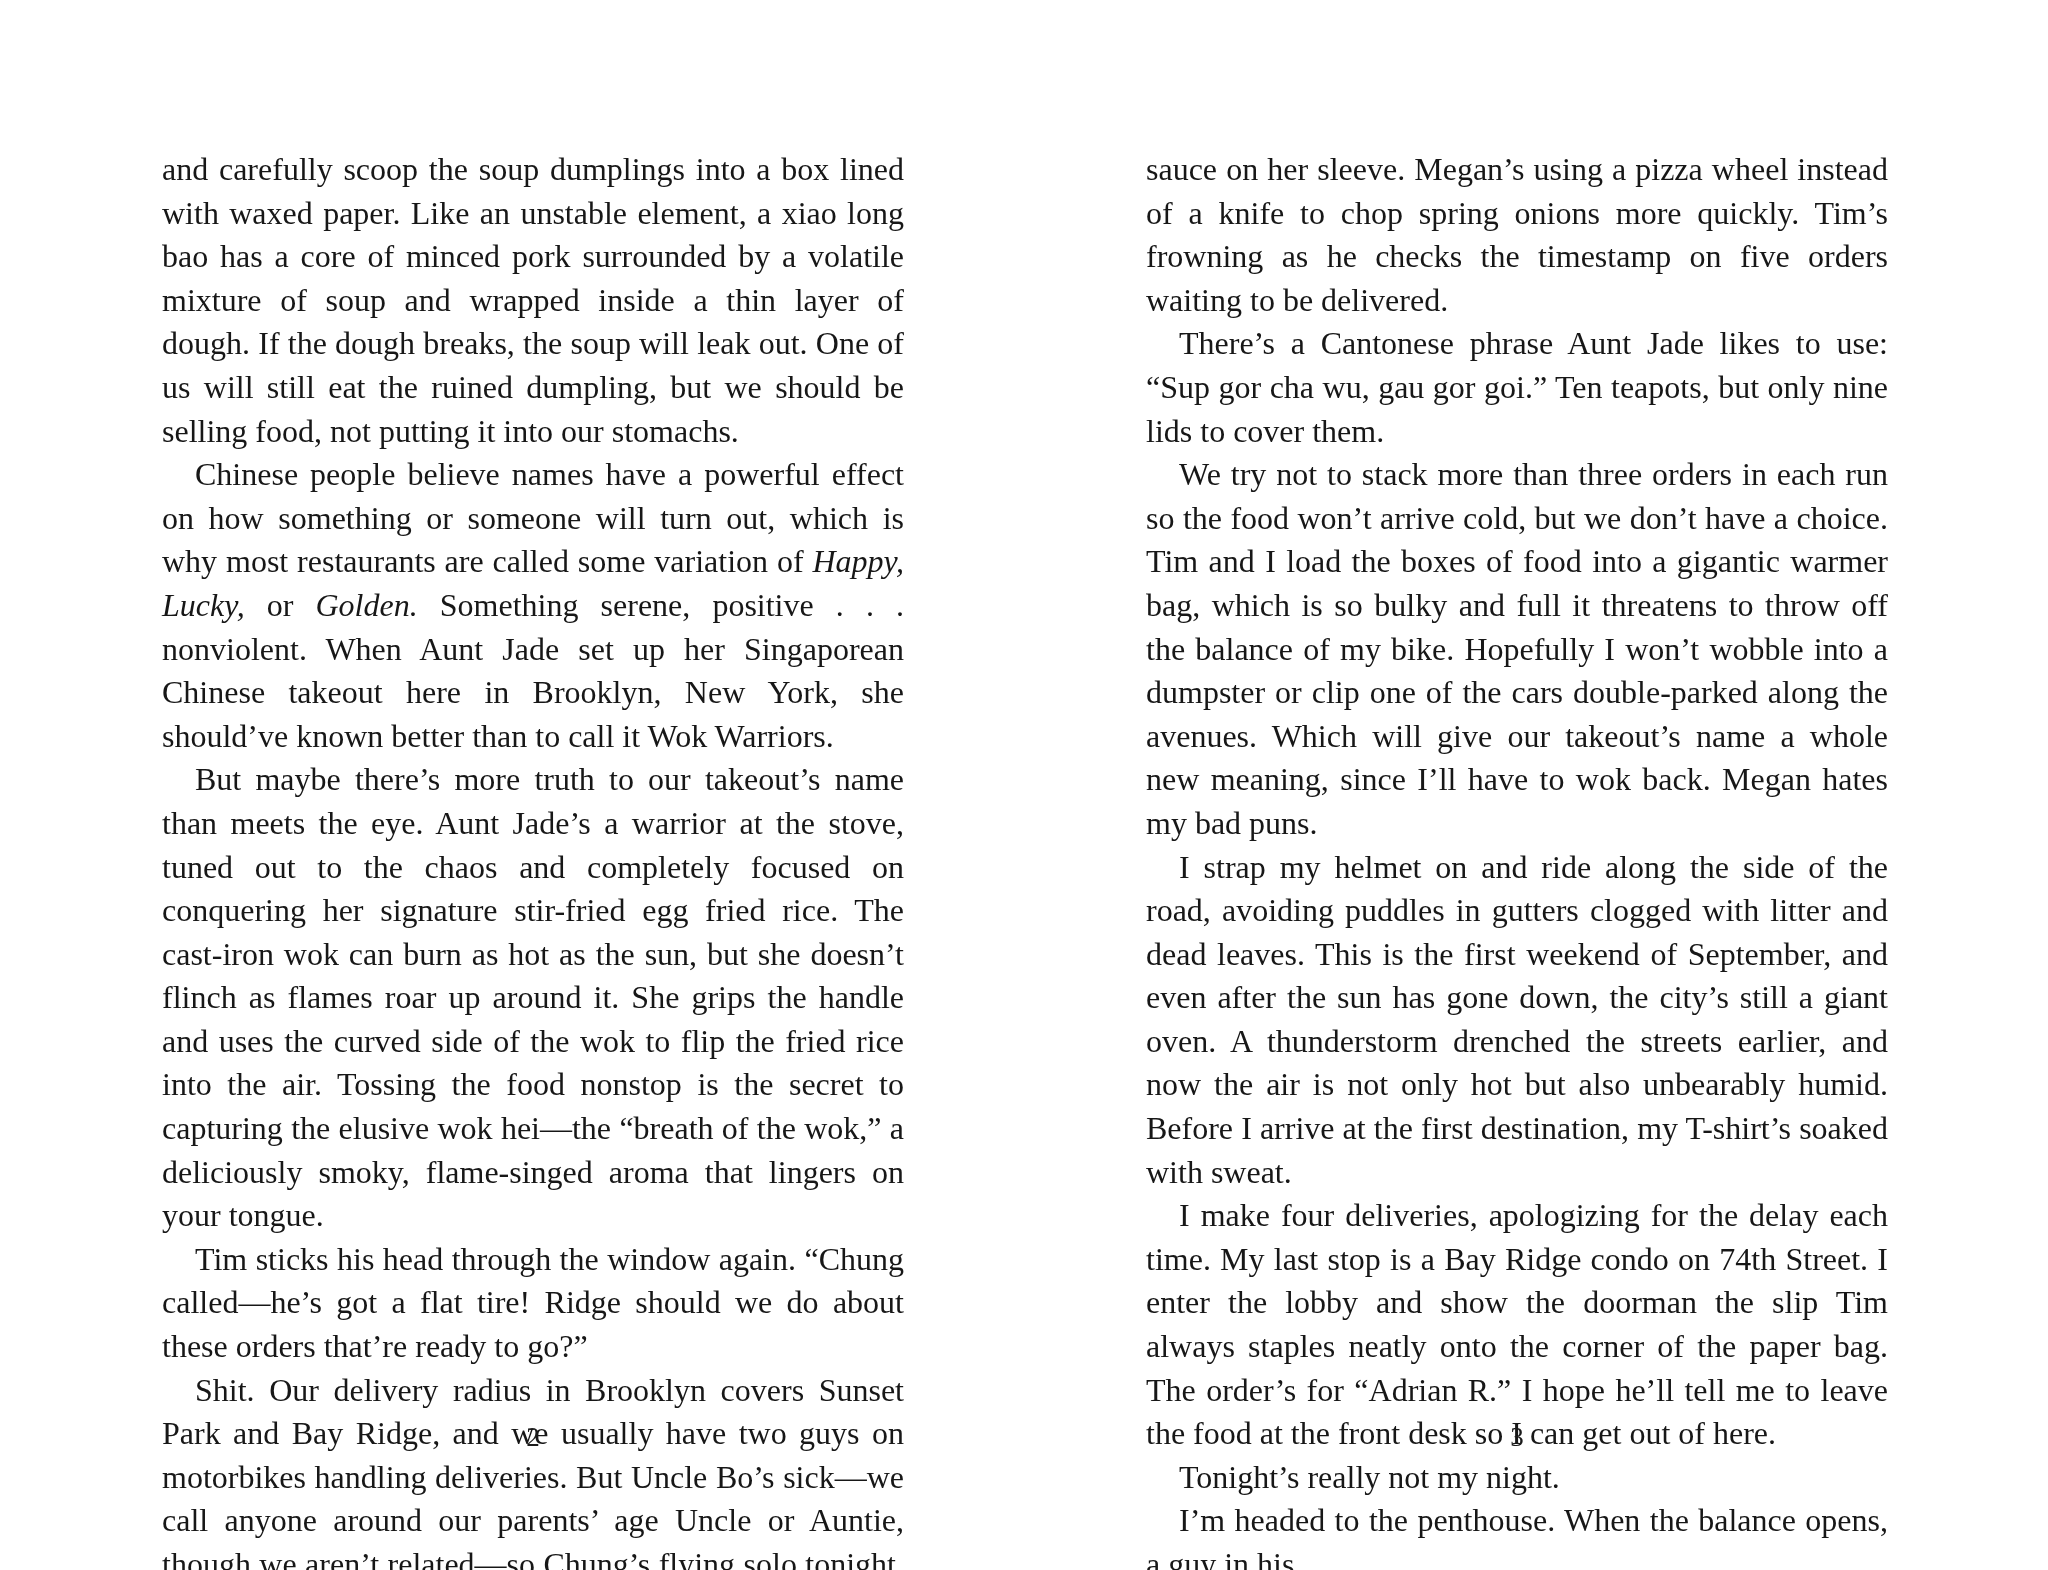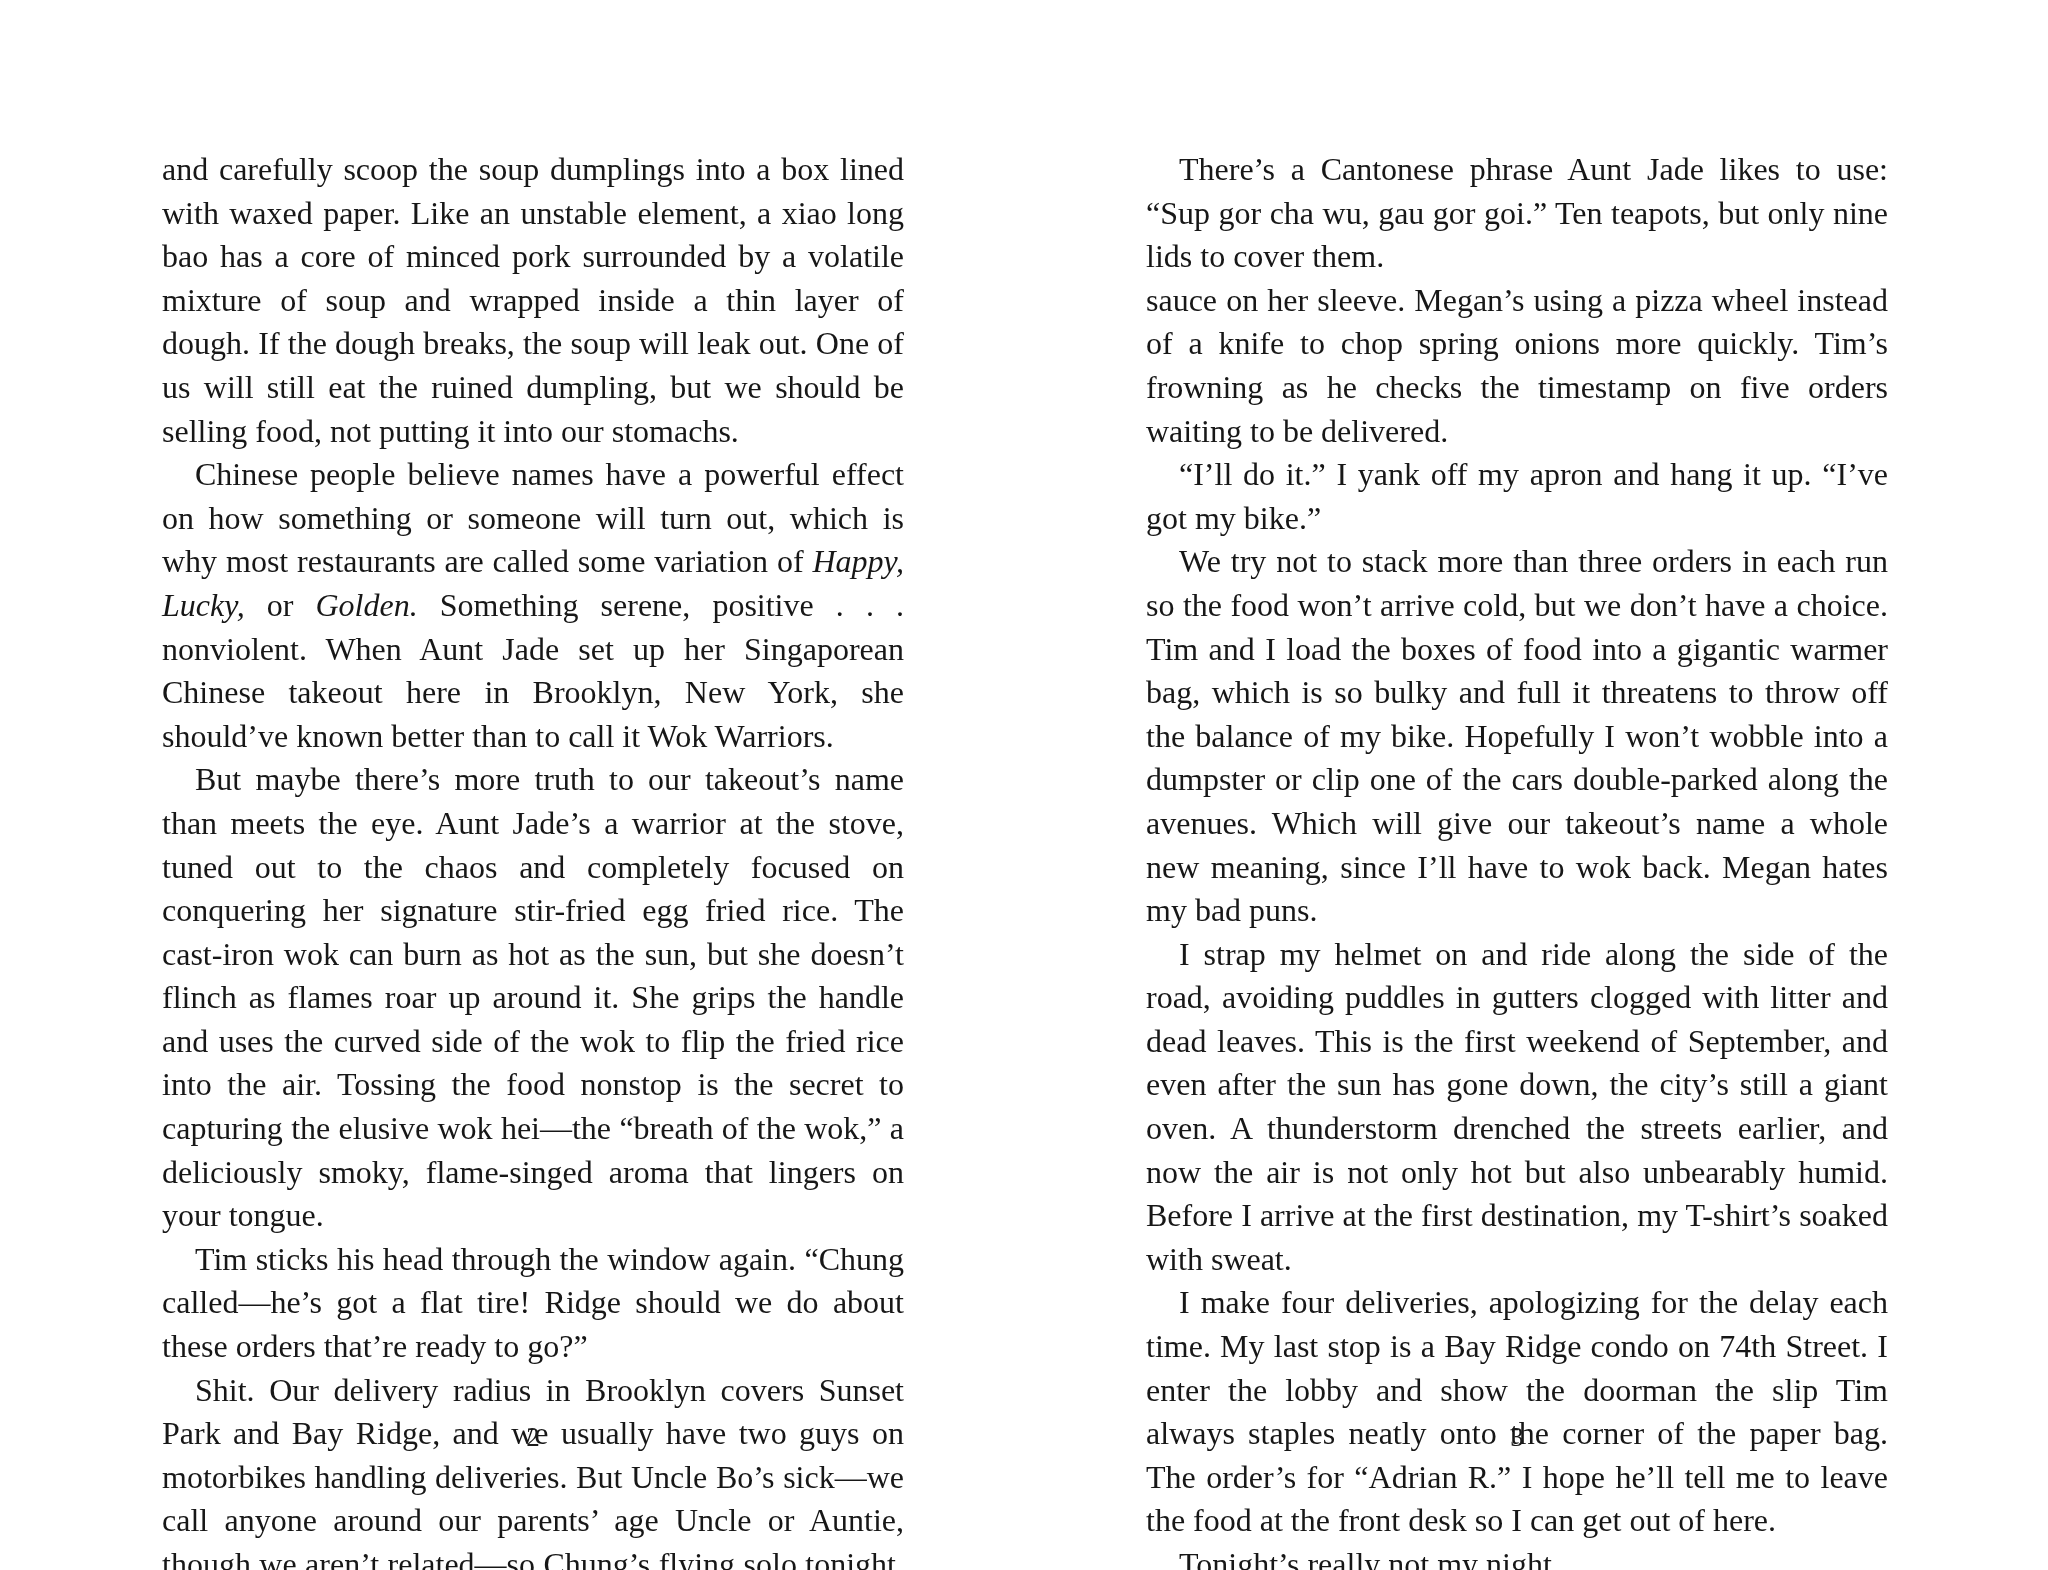--- a/index.html
+++ b/index.html
@@ -66,23 +66,22 @@
         <p class="para indent"><span>But maybe there’s more truth to our takeout’s name than meets the eye. Aunt Jade’s a warrior at the stove, tuned out to the chaos and completely focused on conquering her signature stir-fried egg fried rice. The cast-iron wok can burn as hot as the sun, but she doesn’t flinch as flames roar up around it. She grips the handle and uses the curved side of the wok to flip the fried rice into the air. Tossing the food nonstop is the secret to capturing the elusive wok hei—the “breath of the wok,” a deliciously smoky, flame-singed aroma that lingers on your tongue.</span></p>
         <p class="para indent"><span>Tim sticks his head through the window again. “Chung called—he’s got a flat tire! Ridge should we do about these orders that’re ready to go?”</span></p>
         <p class="para indent"><span>Shit. Our delivery radius in Brooklyn covers Sunset Park and Bay Ridge, and we usually have two guys on motorbikes handling deliveries. But Uncle Bo’s sick—we call anyone around our parents’ age Uncle or Auntie, though we aren’t related—so Chung’s flying solo tonight. It’s Labor Day weekend, and we’re slammed with orders.</span></p>
         <p class="para indent"><span>I desk at Aunt Jade and my cousins. Aunt Jade has a splash of soy</span></p>
       </div>
     <div class="pagenum">2</div>
   </section>
 
   <section class="page page-right">
     <div class="text-col">
+        <p class="para"><span>sauce on her sleeve. Megan’s using a pizza wheel instead of a knife to chop spring onions more quickly. Tim’s frowning as he checks the timestamp on five orders waiting to be delivered.</span></p>
         <p class="para indent"><span>There’s a Cantonese phrase Aunt Jade likes to use: “Sup gor cha wu, gau gor goi.” Ten teapots, but only nine lids to cover them.</span></p>
-        <p class="para"><span>sauce on her sleeve. Megan’s using a pizza wheel instead of a knife to chop spring onions more quickly. Tim’s frowning as he checks the timestamp on five orders waiting to be delivered.</span></p>
-        <p class="para indent"><span>“I’ll do it.” I yank off my apron and hang it up. “I’ve got my bike.”</span></p>
         <p class="para indent"><span>We try not to stack more than three orders in each run so the food won’t arrive cold, but we don’t have a choice. Tim and I load the boxes of food into a gigantic warmer bag, which is so bulky and full it threatens to throw off the balance of my bike. Hopefully I won’t wobble into a dumpster or clip one of the cars double-parked along the avenues. Which will give our takeout’s name a whole new meaning, since I’ll have to wok back. Megan hates my bad puns.</span></p>
         <p class="para indent"><span>I strap my helmet on and ride along the side of the road, avoiding puddles in gutters clogged with litter and dead leaves. This is the first weekend of September, and even after the sun has gone down, the city’s still a giant oven. A thunderstorm drenched the streets earlier, and now the air is not only hot but also unbearably humid. Before I arrive at the first destination, my T-shirt’s soaked with sweat.</span></p>
         <p class="para indent"><span>I make four deliveries, apologizing for the delay each time. My last stop is a Bay Ridge condo on 74th Street. I enter the lobby and show the doorman the slip Tim always staples neatly onto the corner of the paper bag. The order’s for “Adrian R.” I hope he’ll tell me to leave the food at the front desk so I can get out of here.</span></p>
         <p class="para indent"><span>Tonight’s really not my night.</span></p>
         <p class="para indent"><span>I’m headed to the penthouse. When the balance opens, a guy in his</span></p>
       </div>
     <div class="pagenum">3</div>
   </section>
 
 </div>

